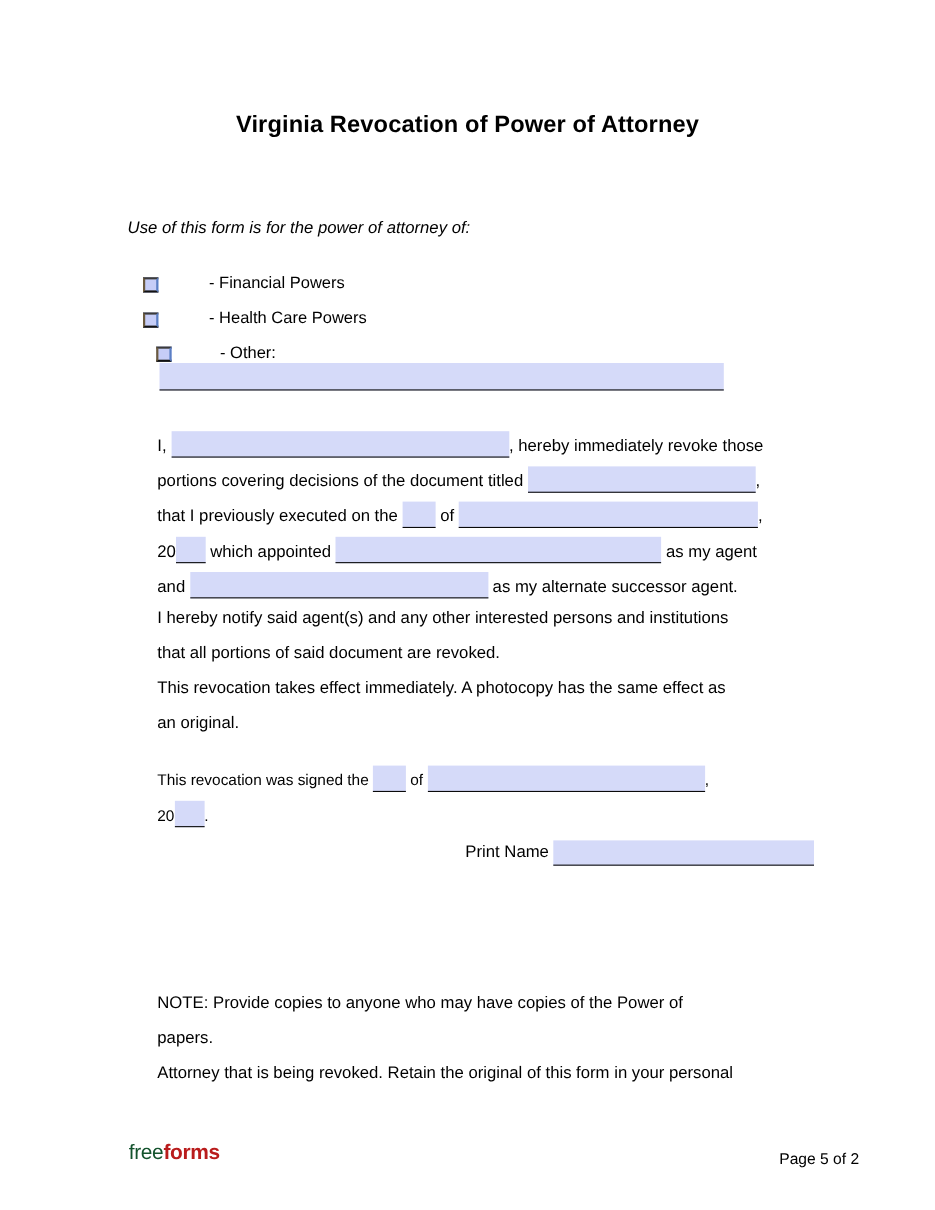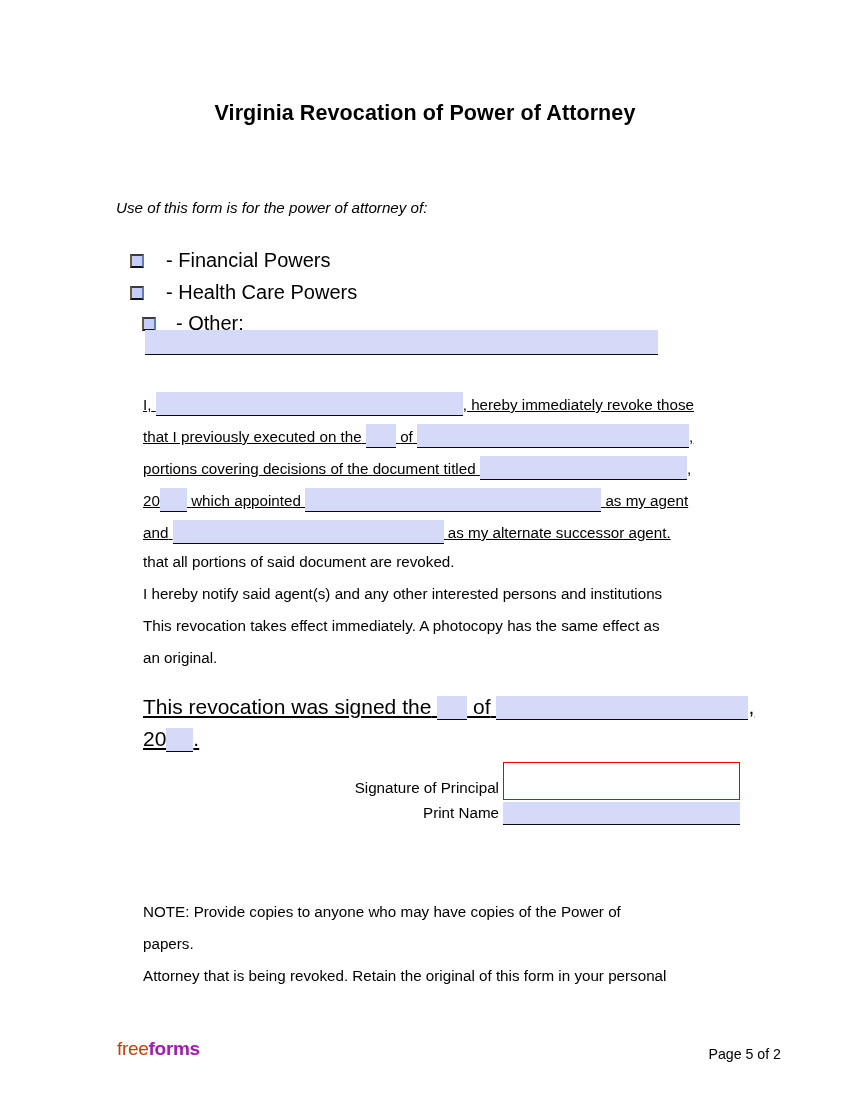--- a/index.html
+++ b/index.html
@@ -44,24 +44,25 @@
     top: 199px;
     font-size: 15.2px;
     white-space: nowrap;
     font-style: italic;
   }
 
   
   .cb-row {
     position: absolute;
     left: 130px;
-    font-size: 20px;
+    font-size: 15px;
     white-space: nowrap;
     display: flex;
-    align-items: center;
+    align-items: flex-end;
+    gap: 24px;
   }
   .cb-row.r1 { top: 249px; }
   .cb-row.r2 { top: 281px; }
   .cb-row.r3 { top: 312px; padding-left: 12px; }
 
   .checkbox {
     display: inline-block;
     width: 10px;
     height: 10px;
     background: #c6cdf7;
@@ -101,21 +102,20 @@
     left: 143px;
     top: 386px;
     width: 595px;
     font-size: 15.2px;
   }
   .bline {
     height: 32px;
     line-height: 32px;
     white-space: nowrap;
     position: relative;
-    text-decoration: underline;
   }
   .bline .field {
     height: 24px;
     position: relative;
     top: 6px;
   }
 
   .f-name        { width: 307px; }
   .f-doctitle    { width: 207px; }
   .f-day         { width: 30px; }
@@ -135,21 +135,21 @@
   }
   .para-notify  { top: 546px; }
   .para-effect  { top: 610px; }
 
   
   .signed-block {
     position: absolute;
     left: 143px;
     top: 690px;
     width: 600px;
-    font-size: 21px;
+    font-size: 14px;
   }
   .signed-block .bline .field {
     height: 24px;
     position: relative;
     top: 6px;
   }
   .f-sday   { width: 30px; }
   .f-smonth { width: 252px; }
   .f-syear  { width: 27px; }
 
@@ -203,25 +203,25 @@
 
   
   .footer-logo {
     position: absolute;
     left: 117px;
     top: 1038px;
     font-size: 19px;
     letter-spacing: -0.3px;
   }
   .logo-free {
-    color: #c2410c;
+    color: #14532d;
     font-weight: normal;
   }
   .logo-forms {
-    color: #a21caf;
+    color: #b91c1c;
     font-weight: bold;
   }
   .footer-page {
     position: absolute;
     right: 69px;
     top: 1046px;
     font-size: 14.2px;
     white-space: nowrap;
   }
 </style>
@@ -249,76 +249,72 @@
     <span class="cb-label">- Other:</span>
   </div>
 
   <div class="field other-field"></div>
 
   <div class="body-block">
 
     <div class="bline">
       <span>I,</span>
       <span class="field f-name"></span><span>, hereby immediately revoke those</span>
+    </div>
+
+    <div class="bline">
+      <span>portions covering decisions of the document titled</span>
+      <span class="field f-doctitle"></span><span>,</span>
     </div>
 
     <div class="bline">
       <span>that I previously executed on the</span>
       <span class="field f-day"></span>
       <span>of</span>
       <span class="field f-monthyear"></span><span>,</span>
     </div>
 
     <div class="bline">
-      <span>portions covering decisions of the document titled</span>
-      <span class="field f-doctitle"></span><span>,</span>
-    </div>
-
-    <div class="bline">
       <span>20</span><span class="field f-year2"></span>
       <span>which appointed</span>
       <span class="field f-agent"></span>
       <span>as my agent</span>
     </div>
 
     <div class="bline">
       <span>and</span>
       <span class="field f-altagent"></span>
       <span>as my alternate successor agent.</span>
     </div>
 
   </div>
 
   <div class="para para-notify">
+    <div>I hereby notify said agent(s) and any other interested persons and institutions</div>
     <div>that all portions of said document are revoked.</div>
-    <div>I hereby notify said agent(s) and any other interested persons and institutions</div>
   </div>
 
   <div class="para para-effect">
     <div>This revocation takes effect immediately. A photocopy has the same effect as</div>
     <div>an original.</div>
   </div>
 
   <div class="signed-block">
     <div class="bline">
       <span>This revocation was signed the</span>
       <span class="field f-sday"></span>
       <span>of</span>
       <span class="field f-smonth"></span><span>,</span>
     </div>
     <div class="bline">
       <span>20</span><span class="field f-syear"></span><span>.</span>
     </div>
   </div>
 
   <div class="sig-block">
-    <div class="sig-row">
-      <span class="sig-label">Signature of Principal</span>
-      <span class="sig-field-red"></span>
-    </div>
     <div class="sig-row sig-row-print">
       <span class="sig-label">Print Name</span>
       <span class="sig-field-blue"></span>
     </div>
   </div>
 
   <div class="note">
     <div>NOTE: Provide copies to anyone who may have copies of the Power of</div>
     <div>papers.</div>
     <div>Attorney that is being revoked. Retain the original of this form in your personal</div>

